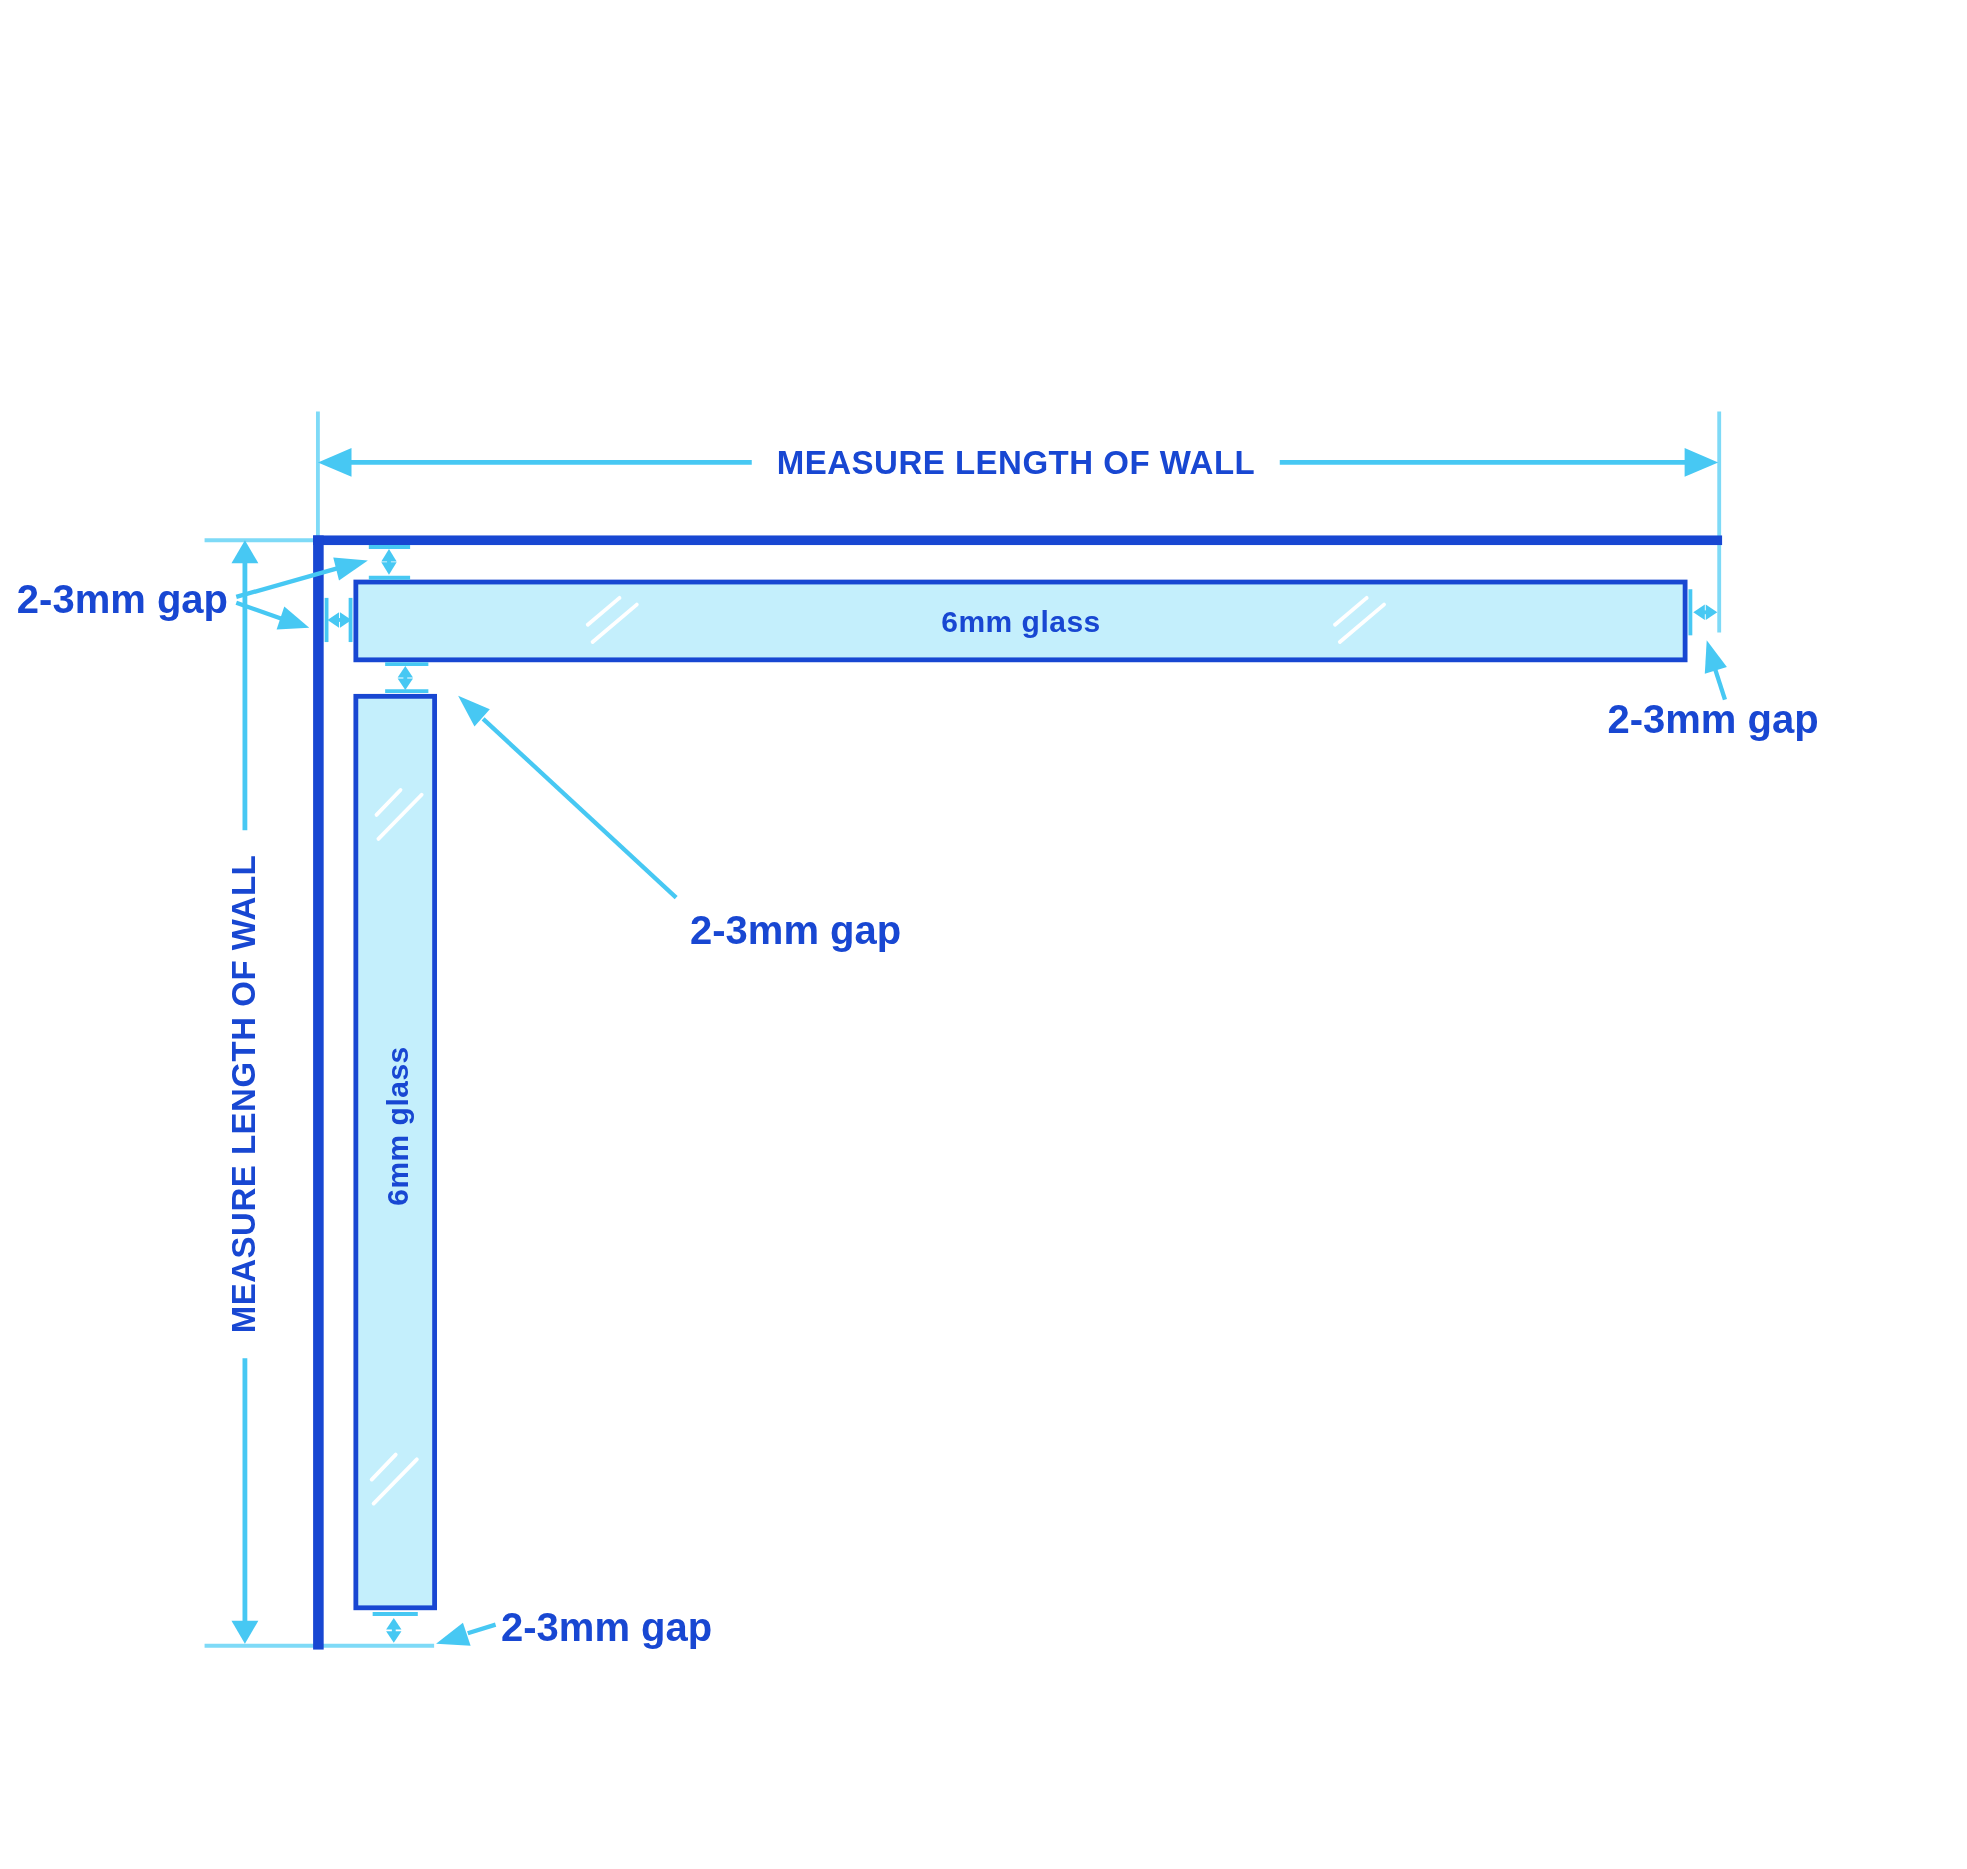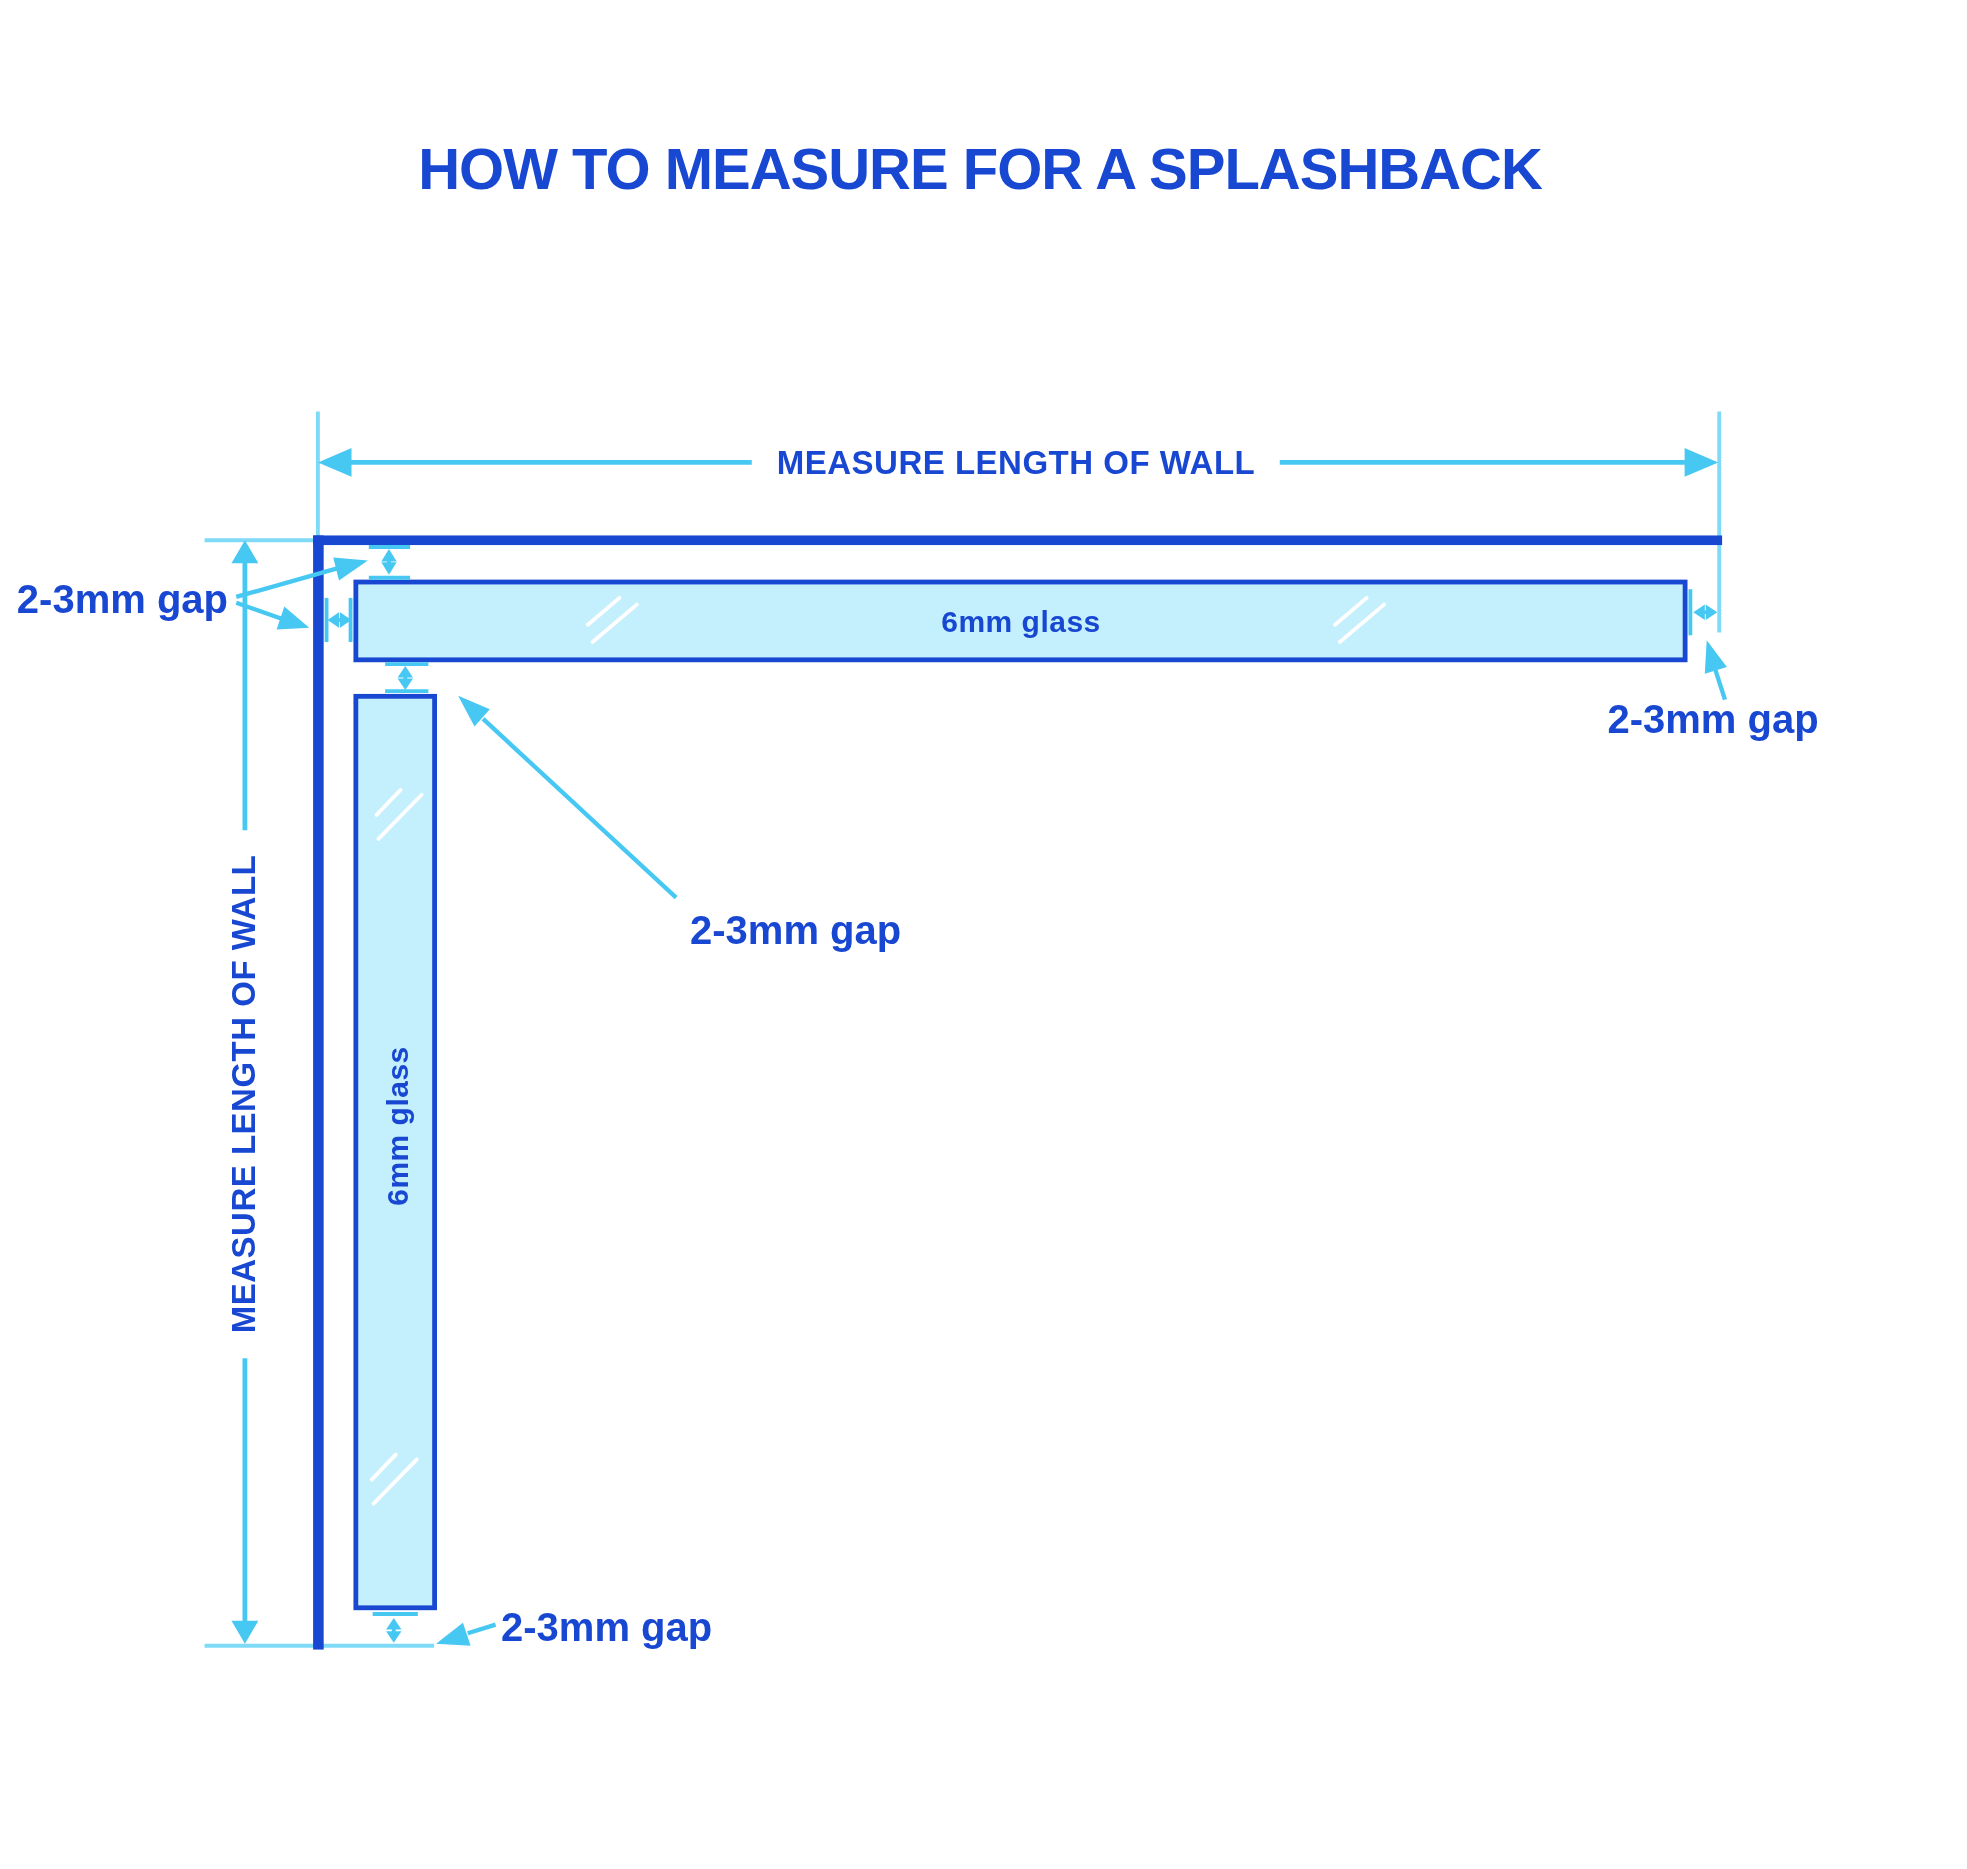--- a/index.html
+++ b/index.html
@@ -156,21 +156,20 @@
 
       <line class="leader" x1="1796" y1="728" x2="1786" y2="697"></line>
       <polygon class="cyf" points="1777,666 1798,694 1775,701"></polygon>
 
       <line class="leader" x1="516" y1="1691" x2="487" y2="1700"></line>
       <polygon class="cyf" points="454,1711 482,1689 490,1713"></polygon>
     </g>
   </svg>
 
   <div class="label title">
-    <div>HOW TO MEASURE FOR A SPLASHBACK</div>
   </div>
 
   <div class="label dim-label dim-label-top">MEASURE LENGTH OF WALL</div>
 
   <div class="label dim-label dim-label-left">MEASURE LENGTH OF WALL</div>
 
   <div class="label glass-label glass-label-h">6mm glass</div>
 
   <div class="label glass-label glass-label-v">6mm glass</div>
 

